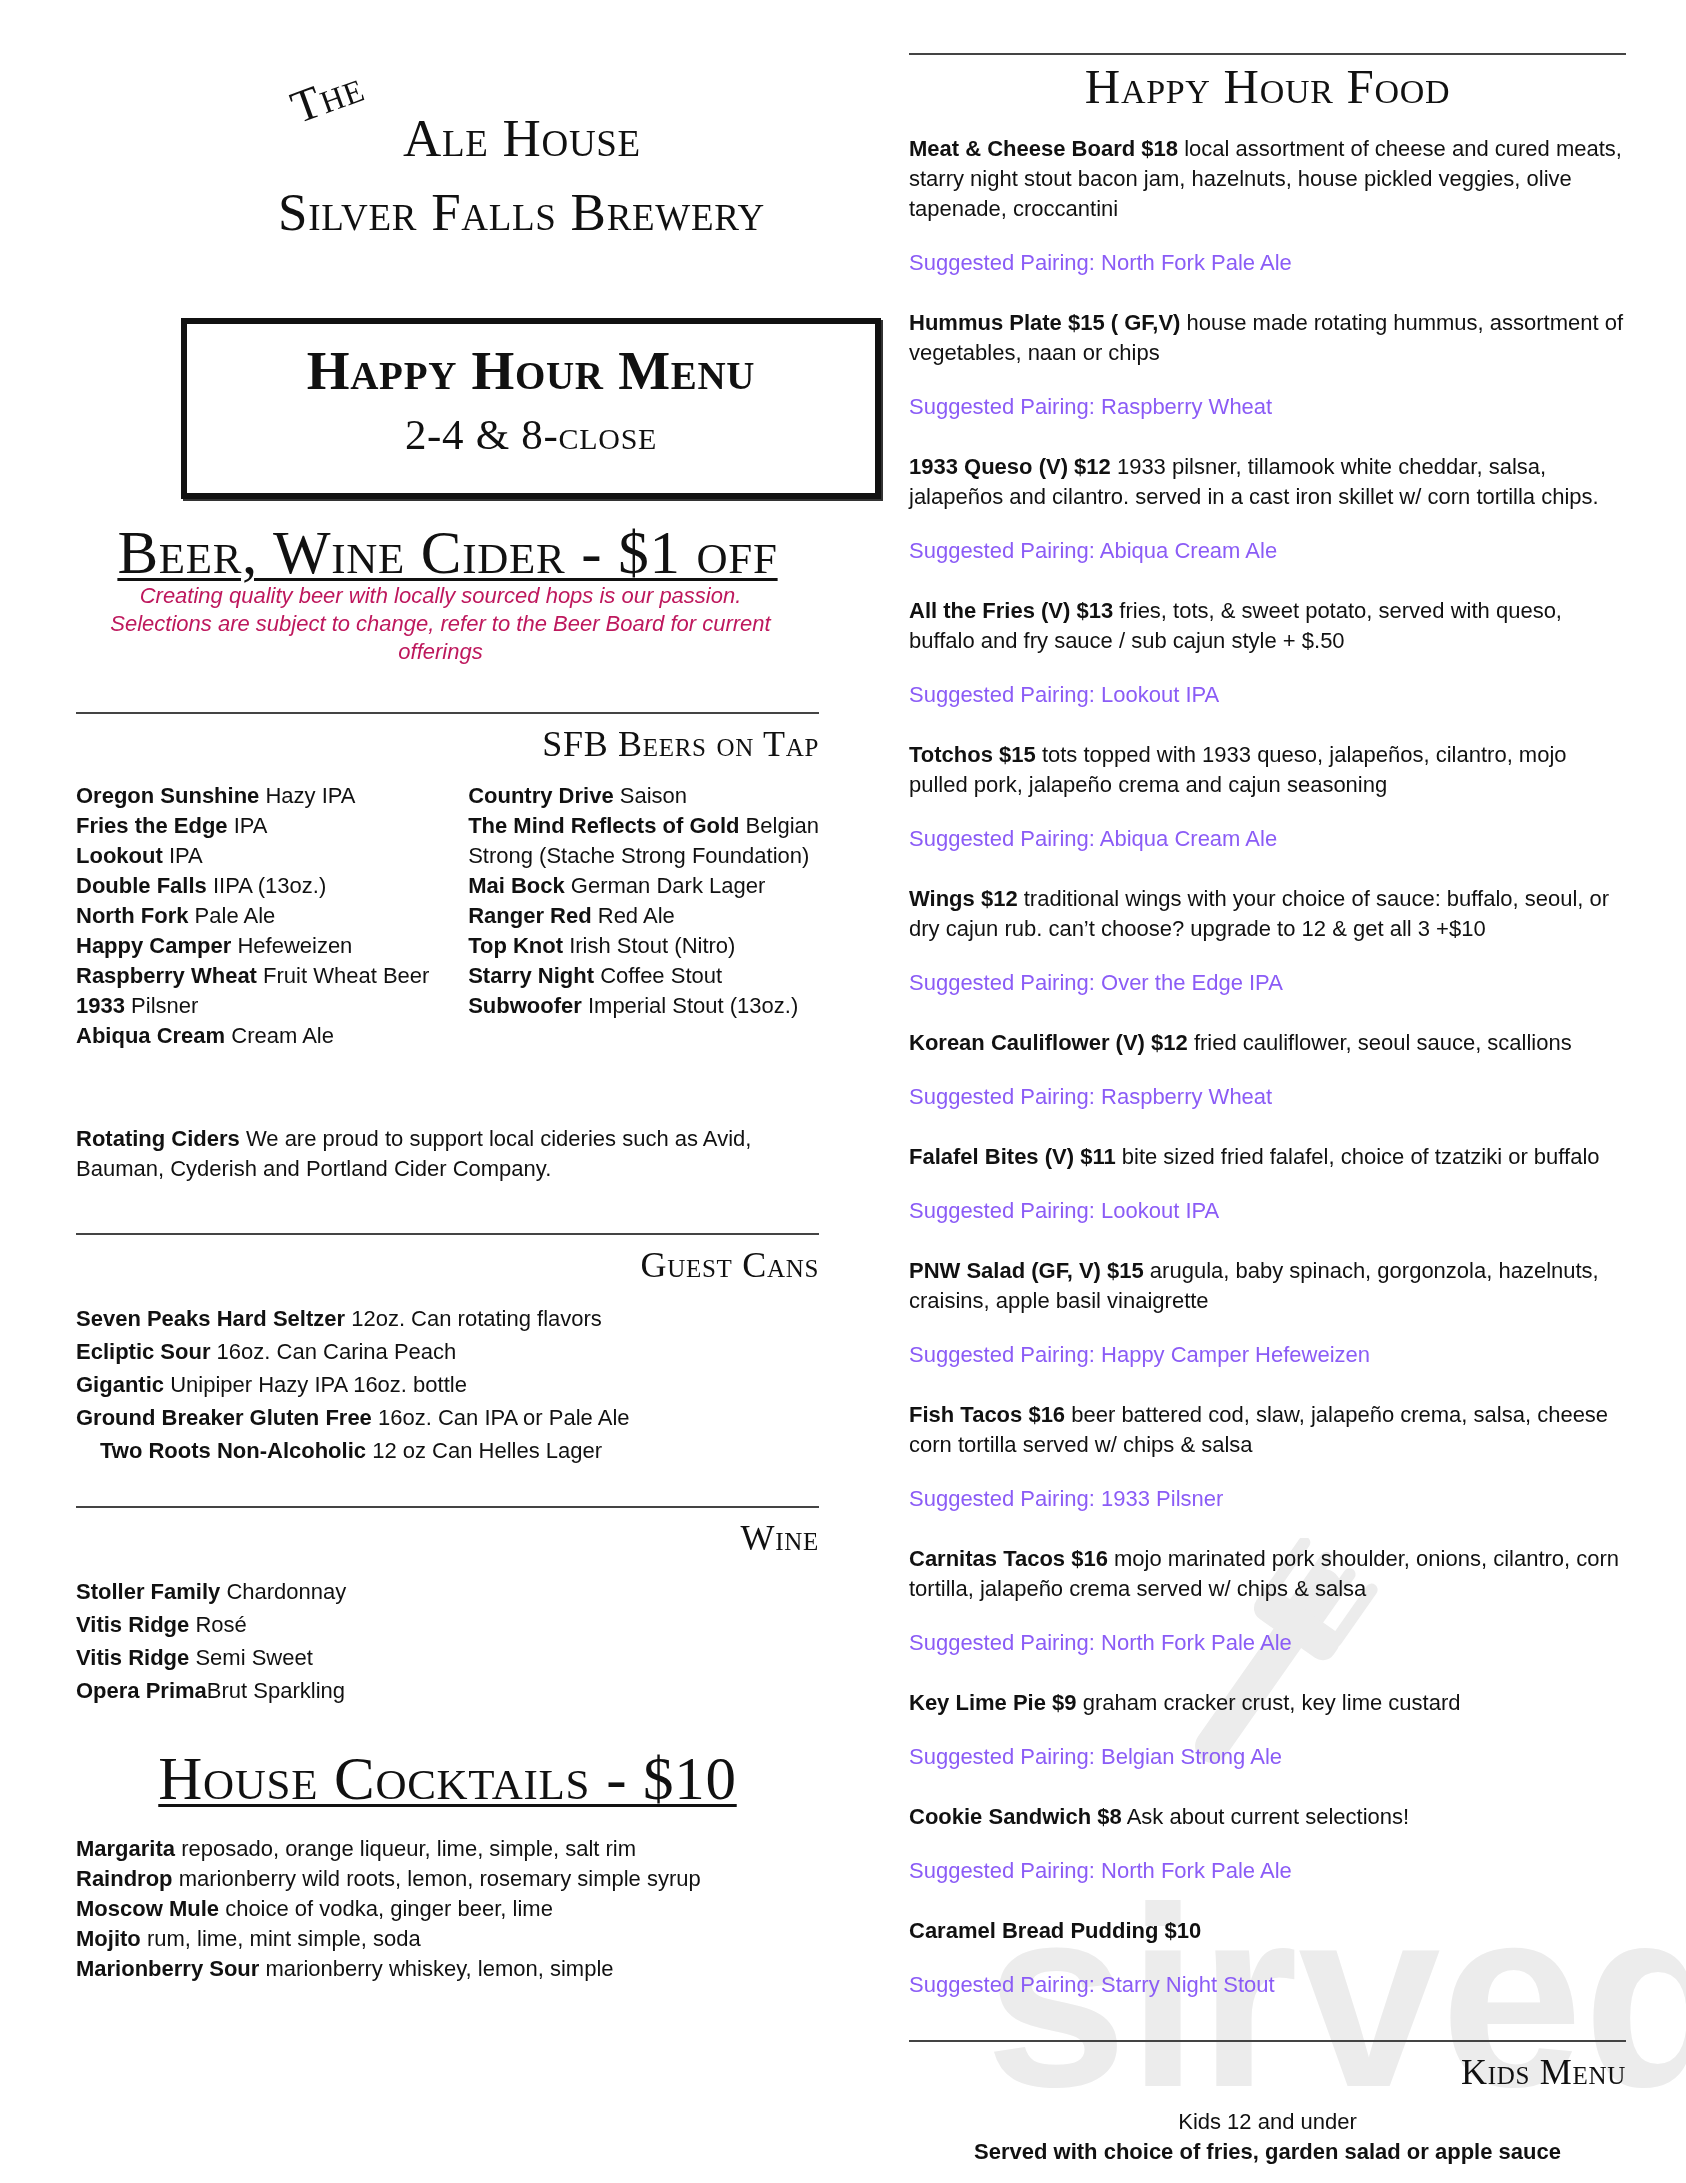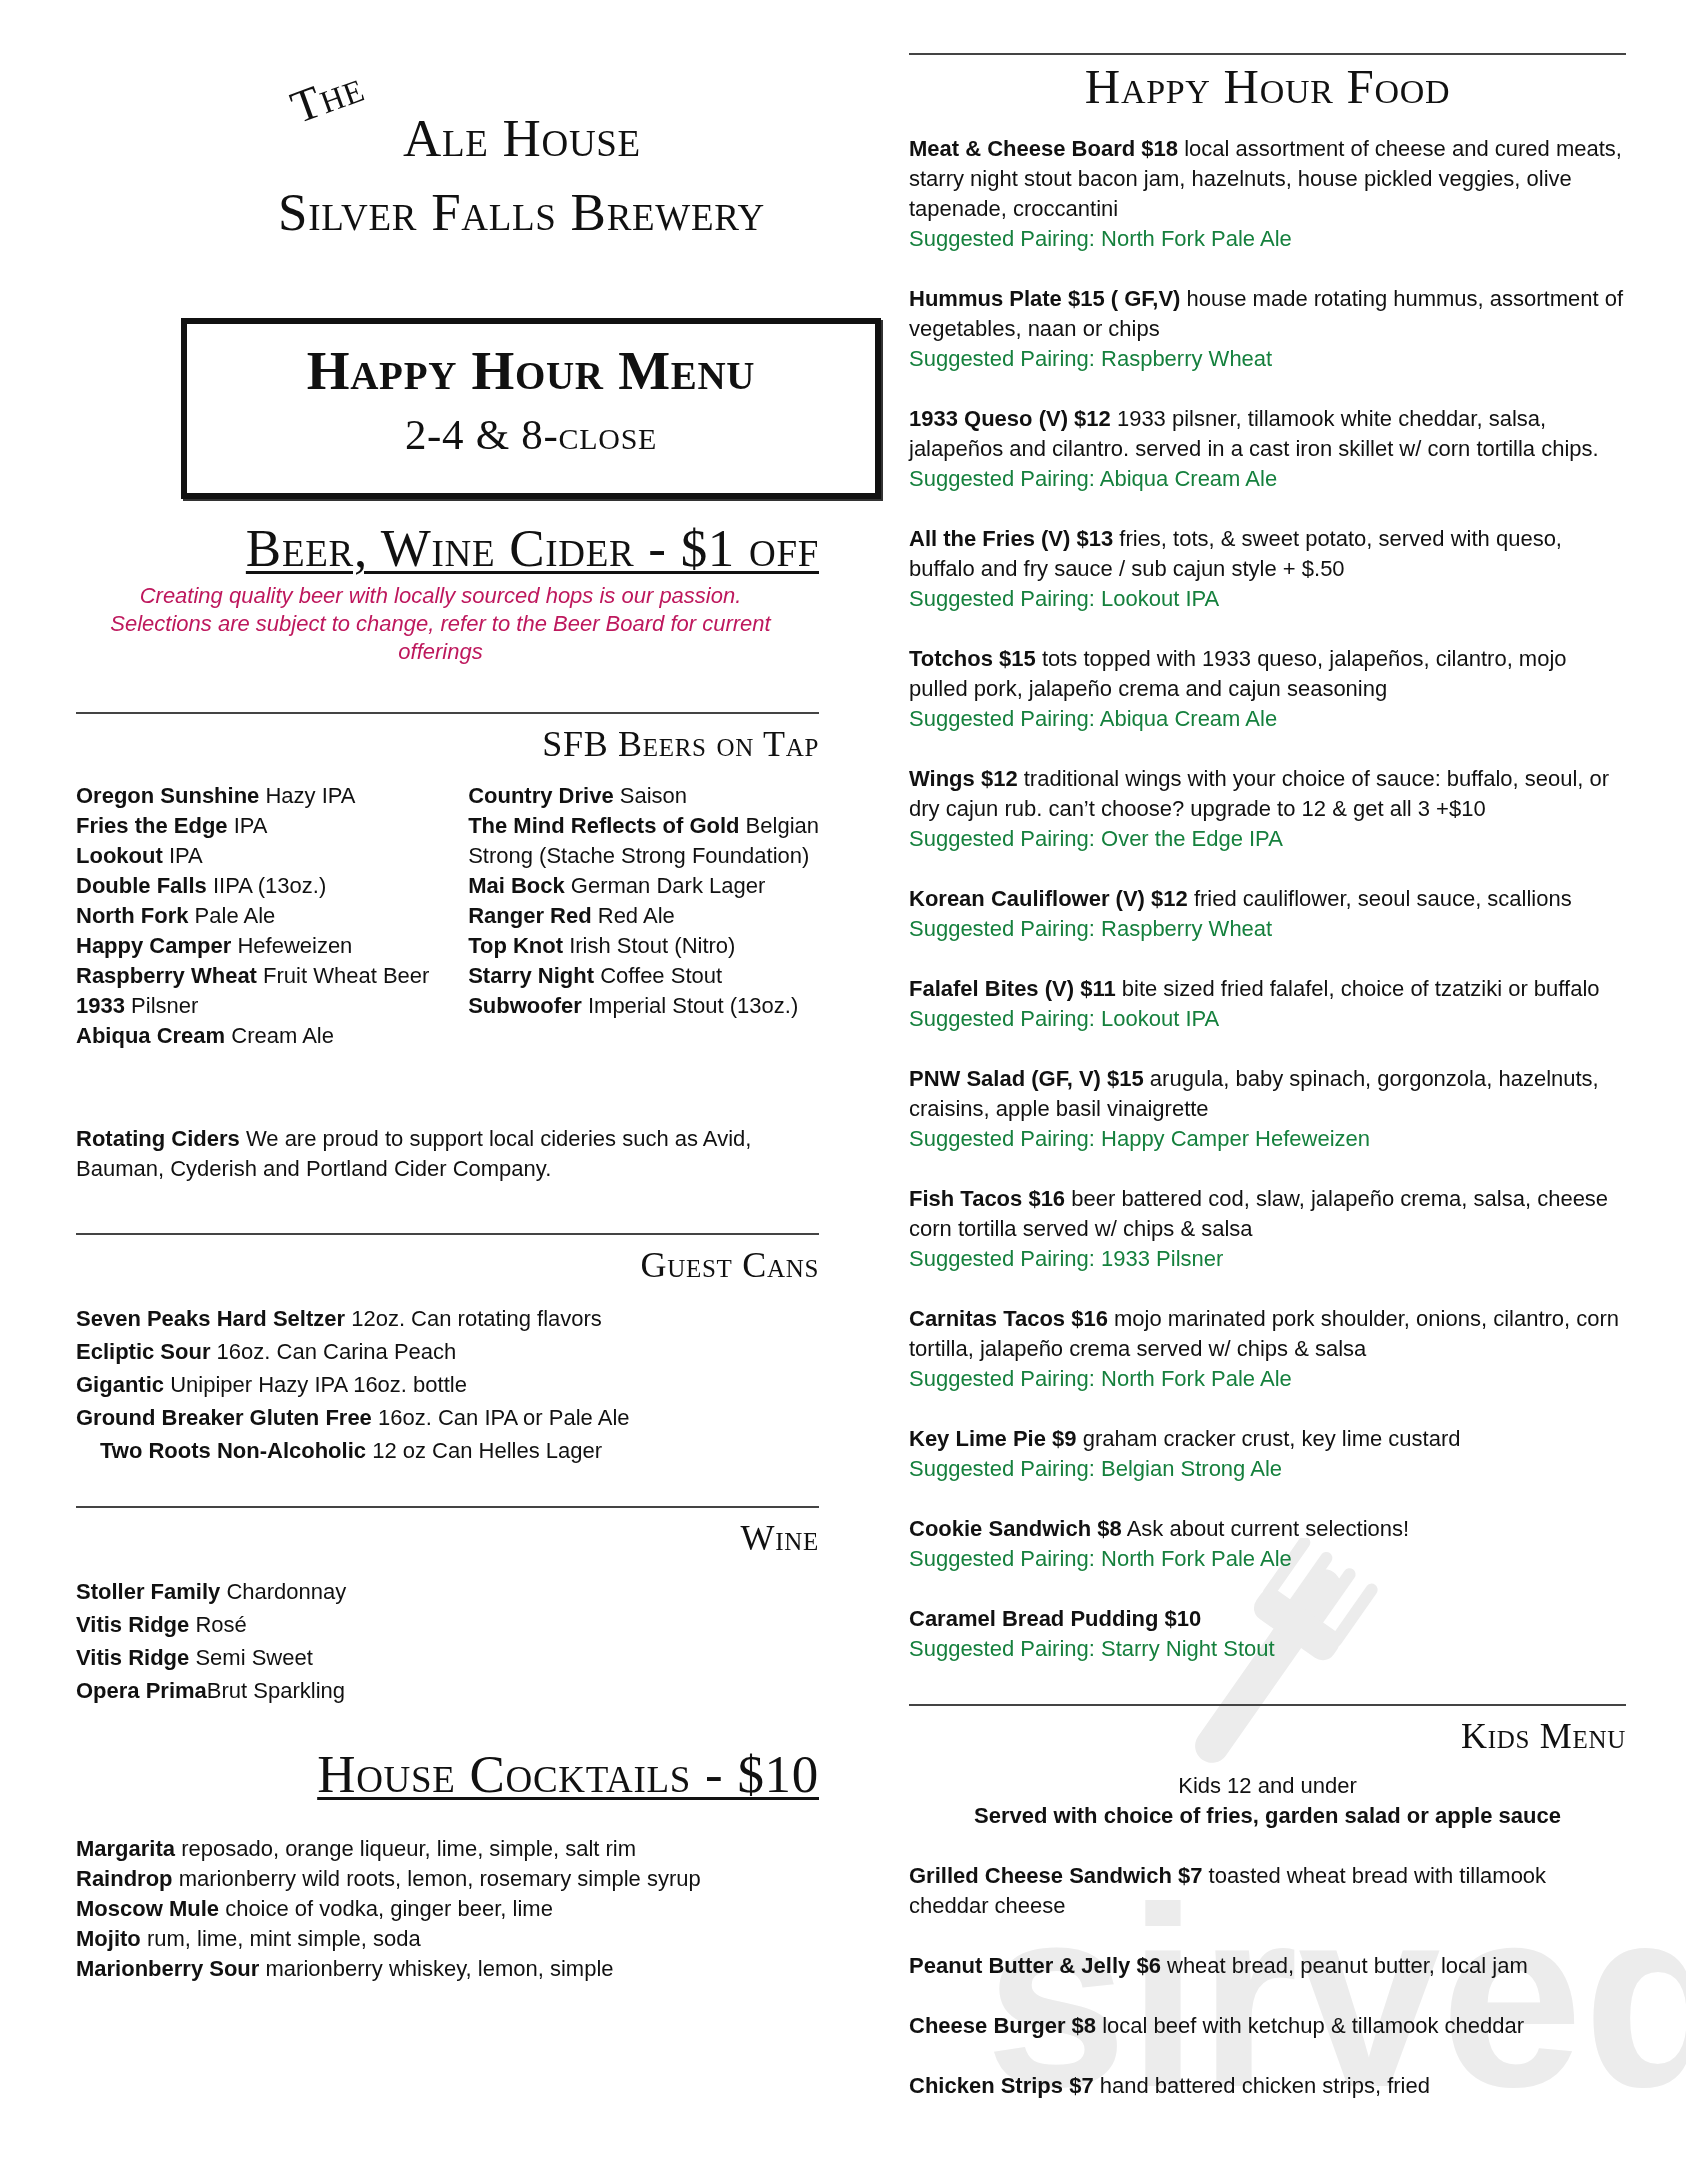--- a/index.html
+++ b/index.html
@@ -8,30 +8,30 @@
   .sc{font-variant:small-caps;letter-spacing:0.7px;}
   #left{position:absolute;left:76px;top:0;width:743px;}
   #right{position:absolute;left:909px;top:0;width:717px;}
   .rule{border-top:2px solid #444;height:0;}
   .logo-the{position:absolute;left:226px;top:81px;font-size:46px;transform:rotate(-20deg);transform-origin:left bottom;}
   .logo-ale{position:absolute;left:327px;top:108px;font-size:53px;}
   .logo-sfb{position:absolute;left:202px;top:182px;font-size:53px;}
   .hh-box{position:absolute;left:105px;top:318px;width:688px;height:169px;border:6.7px solid #111;box-shadow:inset 0 0 0 2px #fff, 2px 2px 0 #333;}
   .hh-title{position:absolute;left:0;right:0;top:15px;text-align:center;font-size:55px;font-weight:bold;}
   .hh-time{position:absolute;left:0;right:0;top:86px;text-align:center;font-size:43px;}
-  .big-h{position:absolute;text-align:right;font-size:53px;text-decoration:underline;text-decoration-thickness:2.7px;text-underline-offset:5.4px;left:0;right:0;}
+  .big-h{position:absolute;text-align:center;font-size:61px;text-decoration:underline;text-decoration-thickness:2.7px;text-underline-offset:5.4px;left:0;right:0;}
   .intro{position:absolute;left:27px;right:0;text-align:center;font-style:italic;font-size:22px;line-height:28px;color:#be185d;}
   .sec-h{text-align:right;font-size:36px;margin:9.4px 0 16px 0;}
   .line{font-size:22px;line-height:30px;white-space:nowrap;}
   .line b{font-weight:bold;}
   .cols{display:flex;}
   .col1{width:401px;}
   .col2{flex:1;}
   .food-item{font-size:22px;line-height:30px;margin-bottom:30px;}
-  .pair{color:#15803d;}
+  .pair{color:#8b5cf6;margin-top:24px;}
   .kids-sub{text-align:center;font-size:22px;line-height:30px;}
   .watermark{position:absolute;color:#ececec;font-weight:bold;pointer-events:none;}
 </style>
 </head>
 <body>
 
 <div class="watermark" style="left:1140px;top:1538px;width:256px;height:256px;">
   <svg width="256" height="256" viewBox="0 0 380 380">
       <g fill="#ececec" transform="rotate(35 190 190)">
         <rect x="165" y="20" width="50" height="340" rx="25"></rect>

